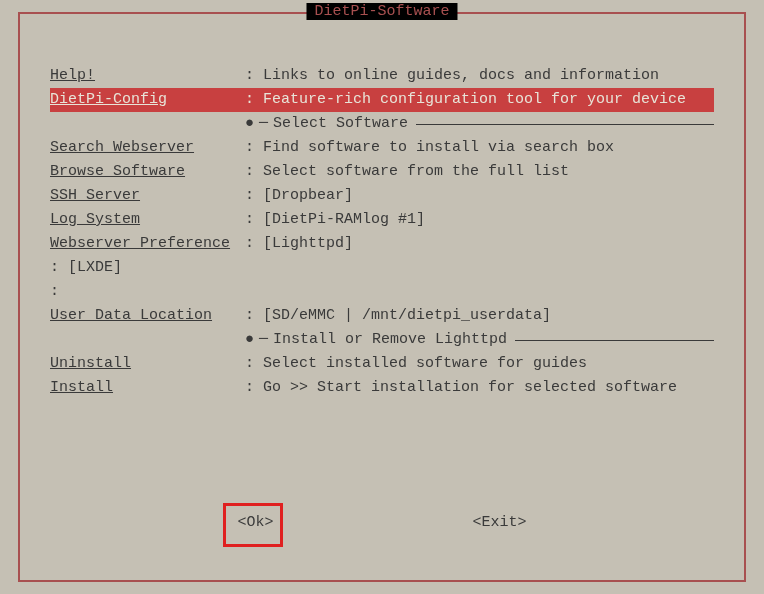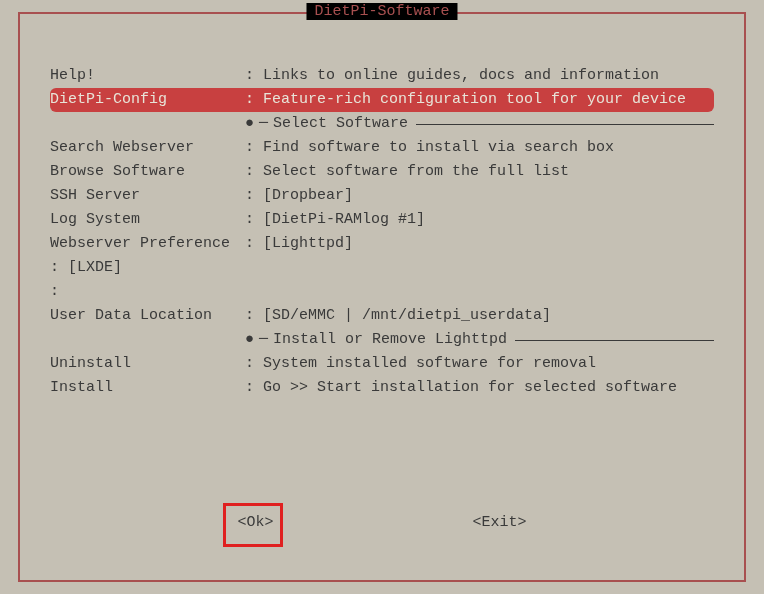--- a/index.html
+++ b/index.html
@@ -40,25 +40,25 @@
     }
     .menu-row {
       display: flex;
       color: #3a3a3a;
       line-height: 1.6;
       font-weight: 500;
     }
     .menu-row.highlighted {
       background: #c84040;
       color: #e8e4d8;
-      border-radius: 6px;
     }
     .menu-label {
       width: 195px;
       flex-shrink: 0;
+      text-decoration: underline;
     }
     .menu-desc {
       display: flex;
     }
     .menu-desc .colon {
       width: 18px;
       flex-shrink: 0;
     }
     .section-divider {
       display: flex;
@@ -199,21 +199,21 @@
       <span class="bullet">●</span>
         <span class="dash">─</span>
         <span>Install or Remove Lighttpd</span>
         <span class="line"></span>
     </div>
 
     <div class="menu-row">
       <span class="menu-label">Uninstall</span>
       <span class="menu-desc">
           <span class="colon">:</span>
-          <span>System installed software for removal</span>
+          <span>Select installed software for guides</span>
         </span>
     </div>
 
     <div class="menu-row">
       <span class="menu-label">Install</span>
       <span class="menu-desc">
           <span class="colon">:</span>
           <span>Go &gt;&gt; Start installation for selected software</span>
         </span>
     </div>

